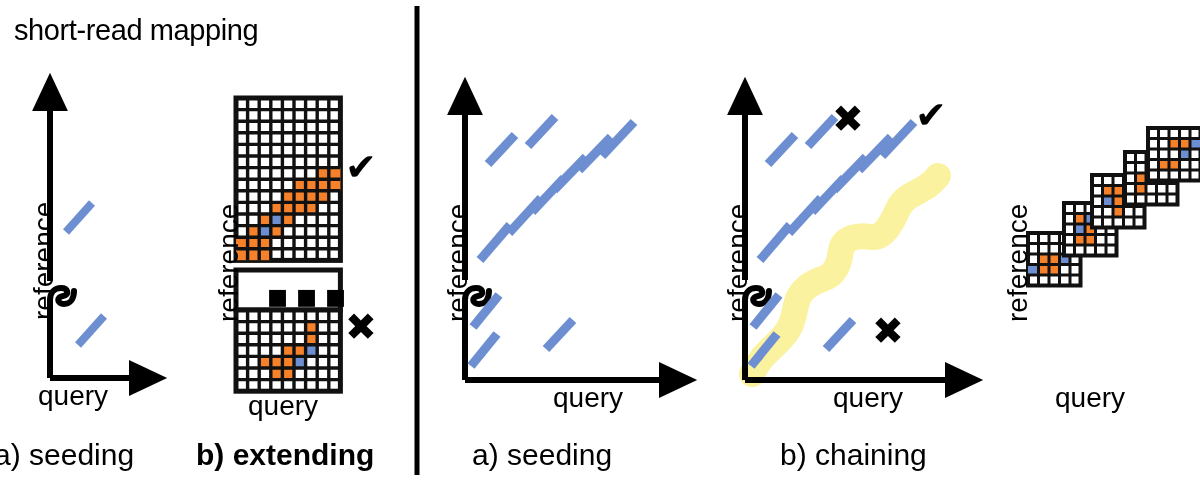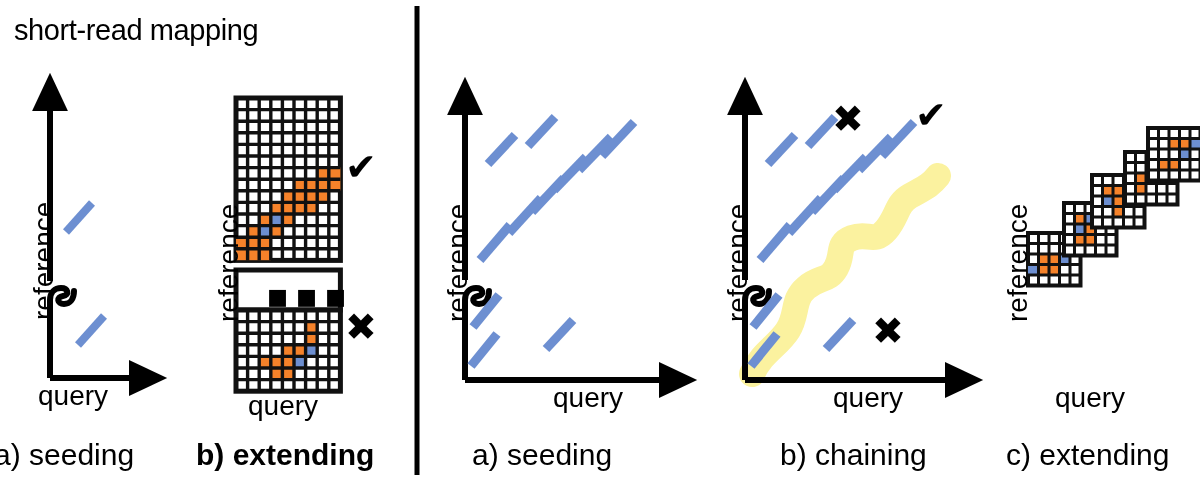--- a/index.html
+++ b/index.html
@@ -287,15 +287,14 @@
   <div class="mark" style="left:832px;top:100px;">✖</div>
   <div class="mark" style="left:915px;top:96px;">✔</div>
   <div class="mark" style="left:872px;top:312px;">✖</div>
 
   <div class="dots" style="left:266px;top:278px;">▪▪▪</div>
 
   <div class="cap" style="left:-6px;top:440px;">a) seeding</div>
   <div class="cap" style="left:196px;top:440px;font-weight:bold;">b) extending</div>
   <div class="cap" style="left:472px;top:440px;">a) seeding</div>
   <div class="cap" style="left:752px;top:440px;margin-left:28px;">b) chaining</div>
-  <div class="cap" style="left:1006px;top:440px;">c) extending</div>
 
 </div>
 
 </body></html>

